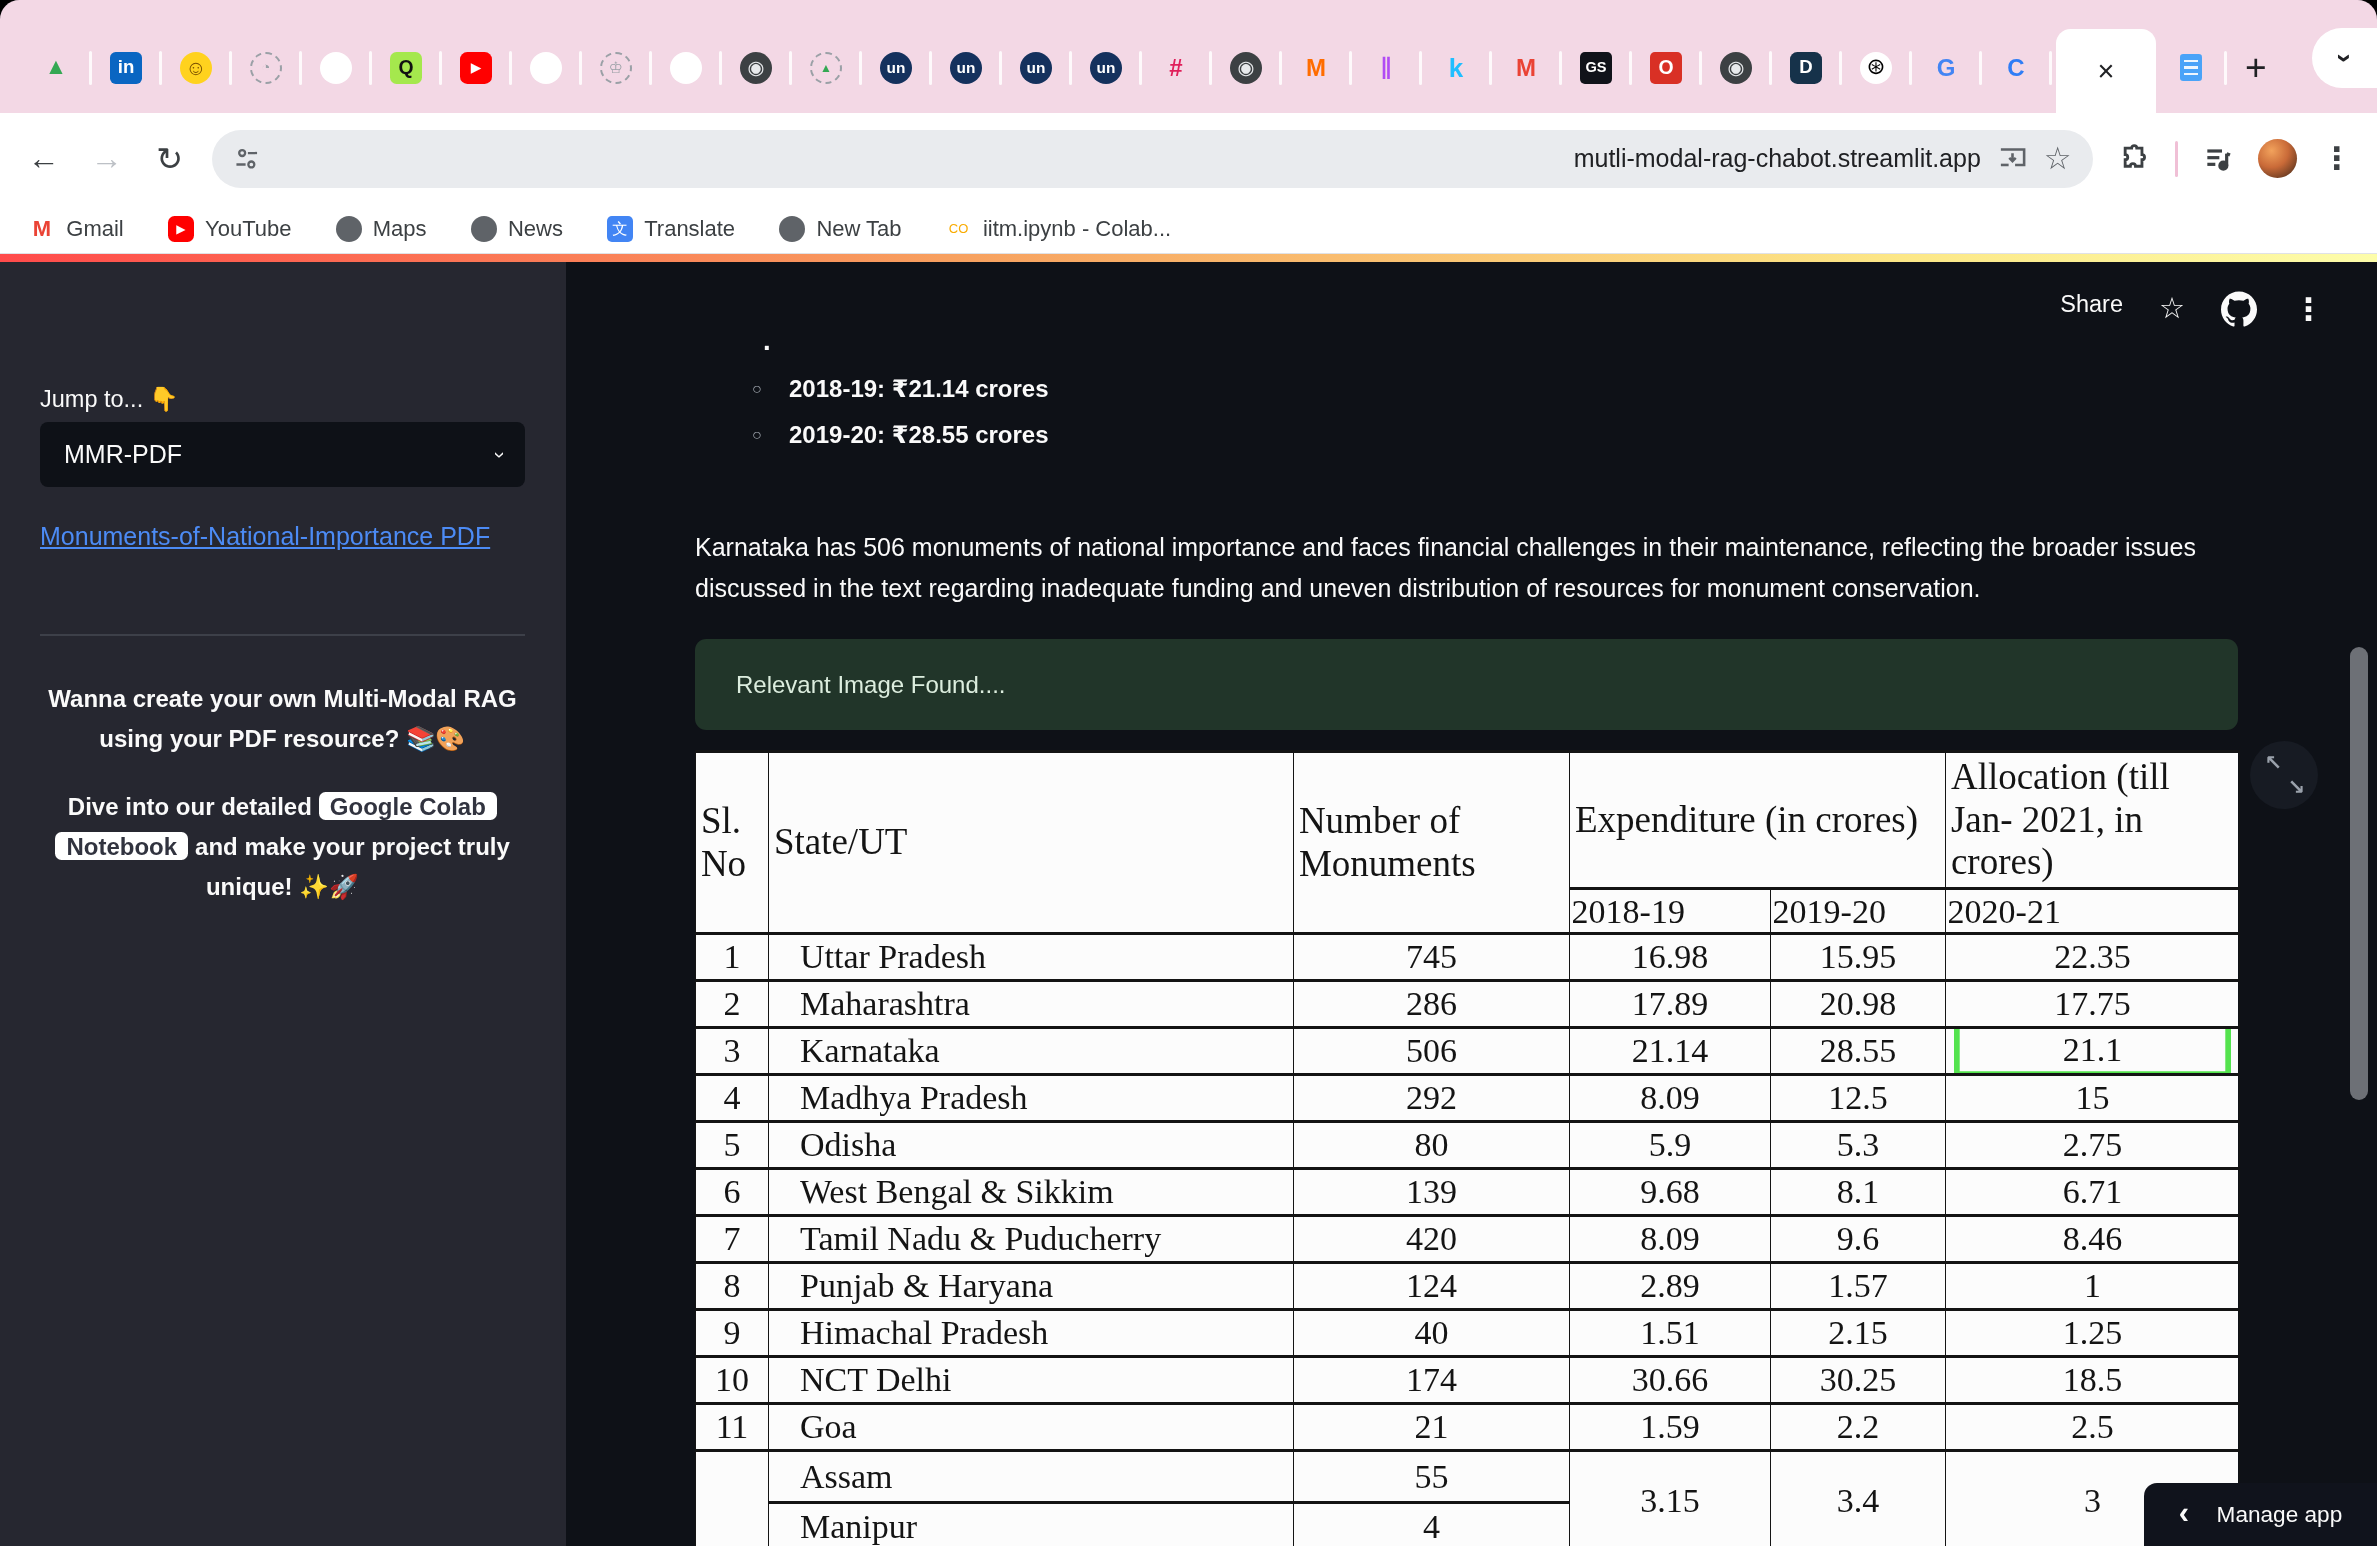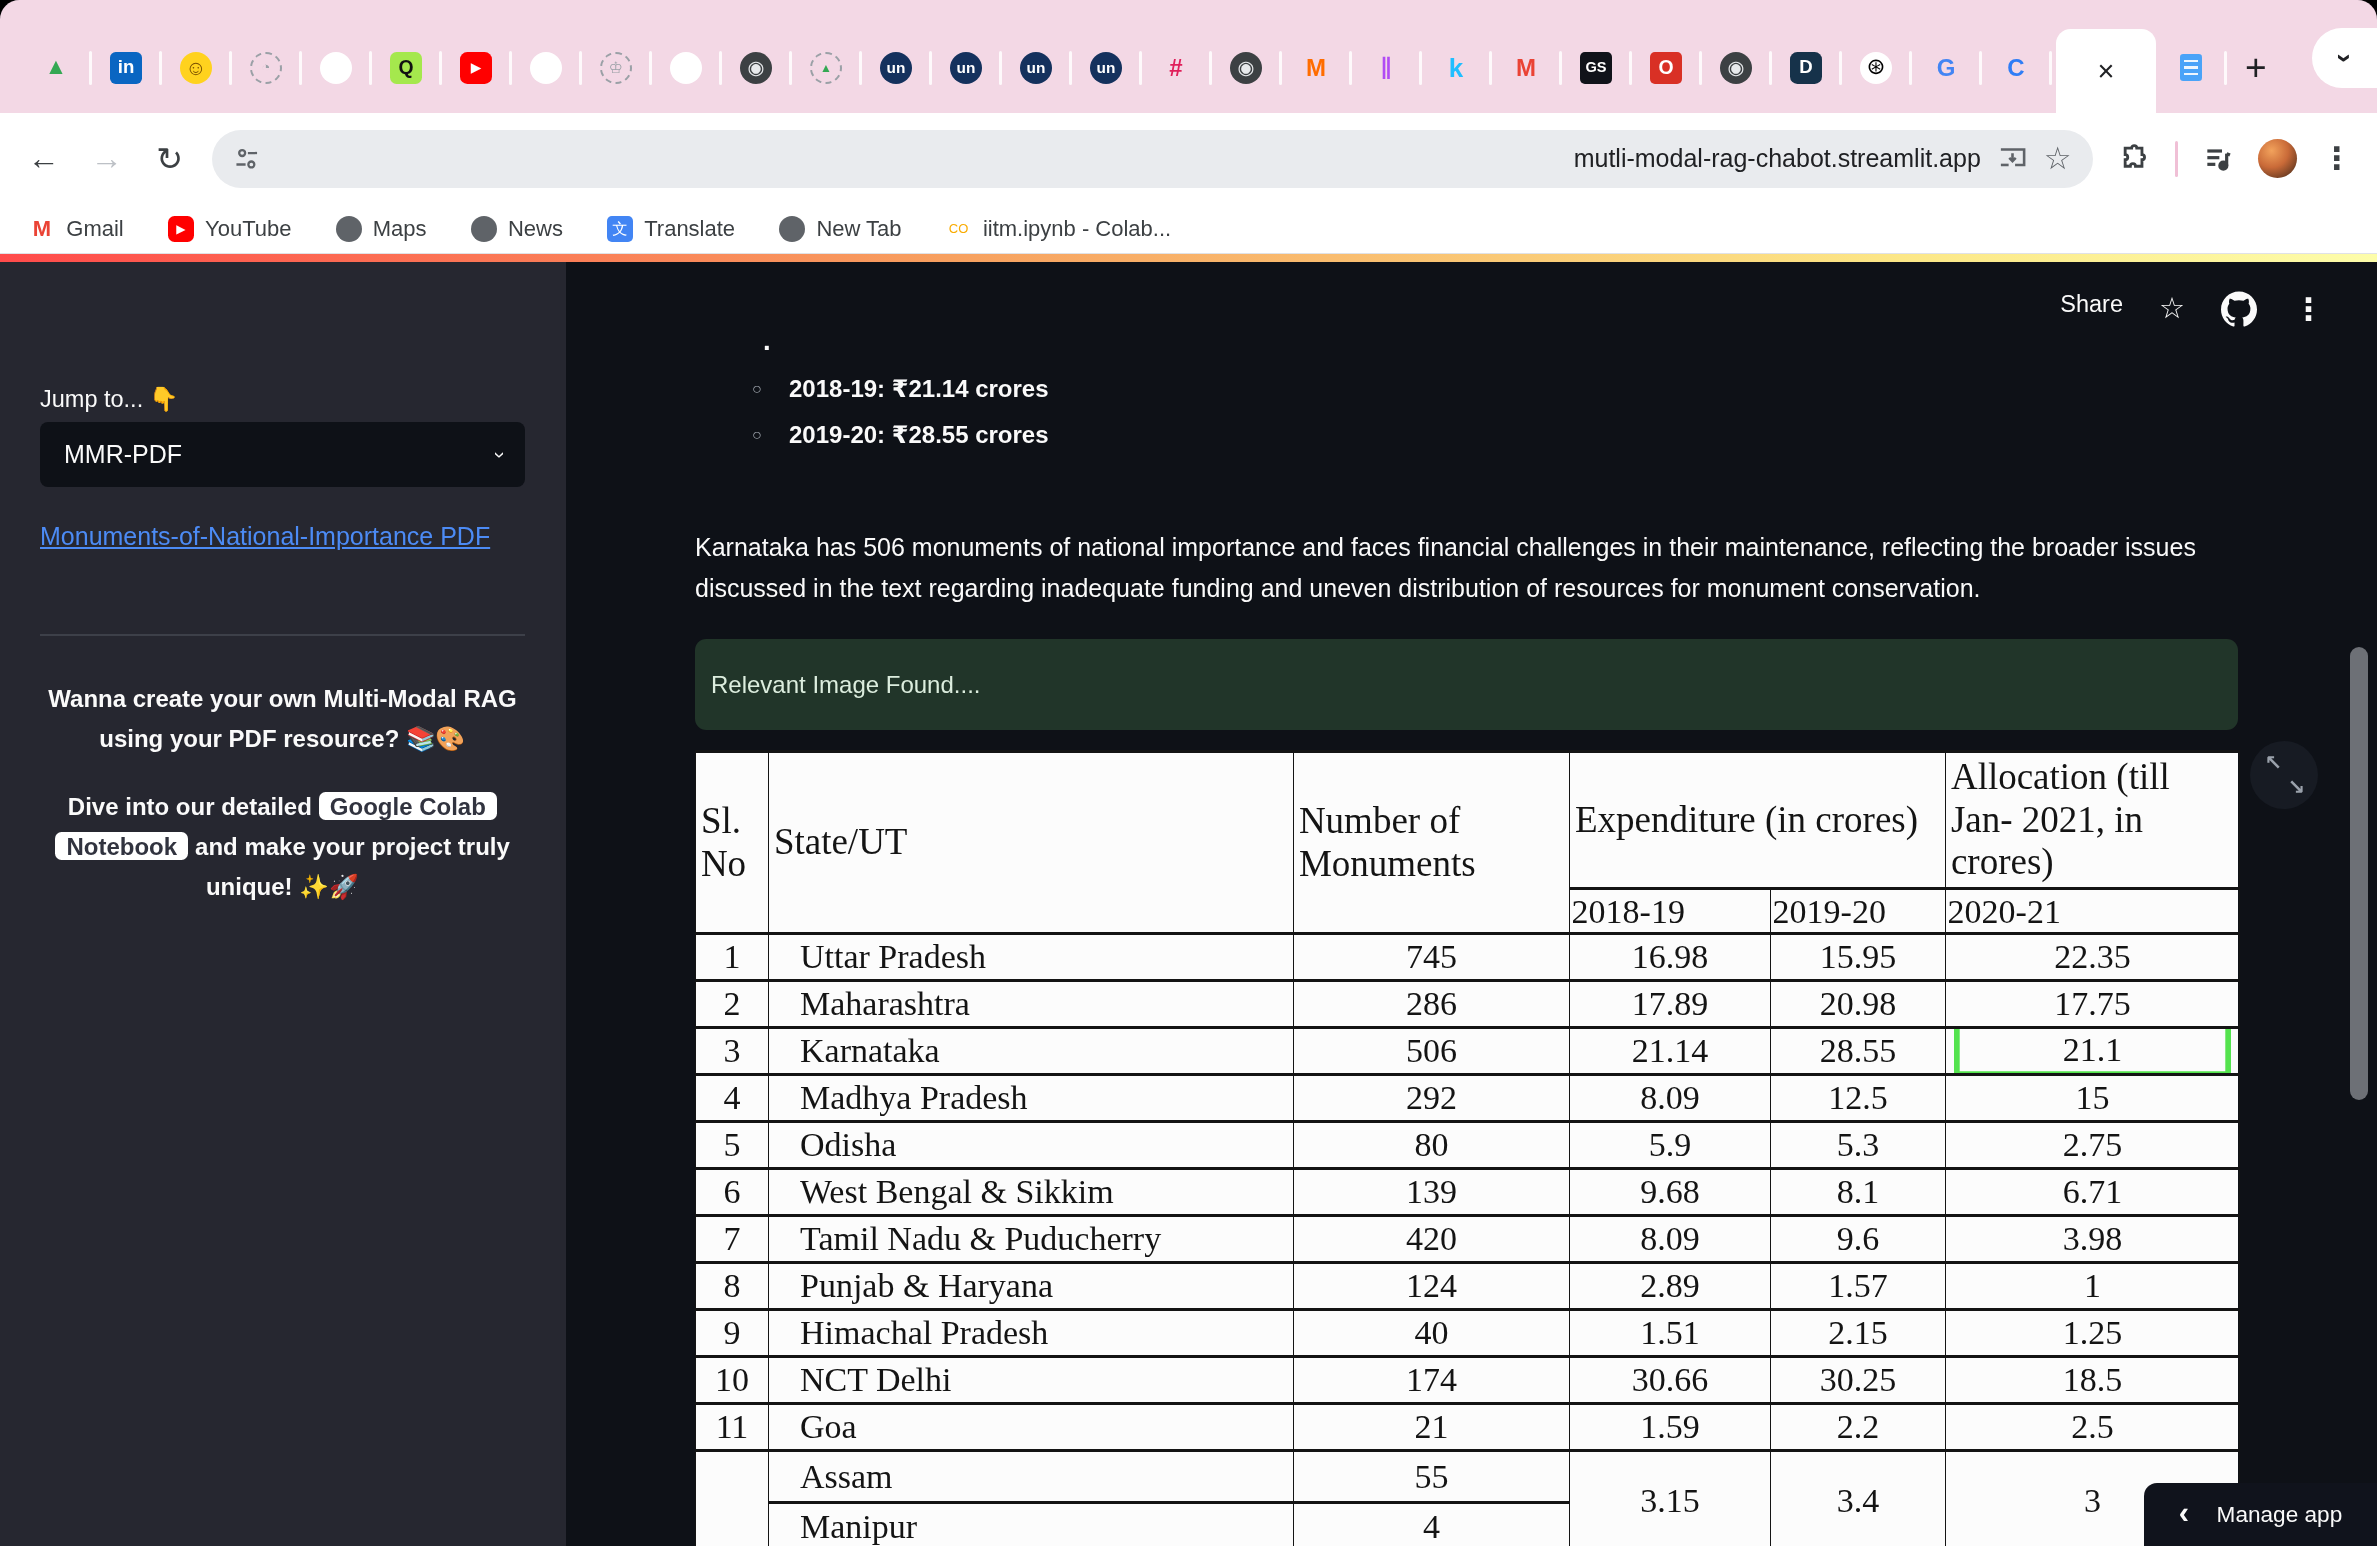--- a/index.html
+++ b/index.html
@@ -65,21 +65,21 @@
   .share-label{ font-size:23.5px; cursor:pointer;}
   .gh-svg{ width:36px; height:36px; fill:#fafafa; cursor:pointer;}
   .stray-dot{ position:absolute; left:763px; top:63px; color:#fafafa; font-size:27.5px; font-weight:700;}
   .bullets{ position:absolute; left:752px; top:104px; list-style:none;}
   .bullets li{ height:46px; display:flex; align-items:center; padding-left:37px; position:relative;
     color:#fafafa; font-size:24px; font-weight:600;}
   .bullets li::before{ content:"○"; position:absolute; left:0; font-size:16px; color:#9aa0a8; font-weight:400;}
   .para{ position:absolute; left:695px; top:265px; width:1549px; color:#fafafa; font-size:25px; line-height:41px;}
   .success{ position:absolute; left:695px; top:377px; width:1543px; height:91px;
     background:var(--success_bg,#213529); border-radius:11.3px; display:flex; align-items:center;
-    padding-left:16px; color:var(--success_text,#dcedde); font-size:24px;}
+    padding-left:41px; color:var(--success_text,#dcedde); font-size:24px;}
   .table-wrap{ position:absolute; left:695px; top:488px; width:1543px; background:#fcfcfc;}
   table{ width:100%; border-collapse:collapse; table-layout:fixed;
     font-family:"Liberation Serif","DejaVu Serif",serif; color:var(--table_ink,#141414);}
   th,td{ border:solid var(--table_ink,#141414); border-width:3.2px 1.6px; overflow:hidden;}
   thead th{ font-weight:400; font-size:37px; line-height:1.15; padding:3.2px 4.9px; text-align:left;}
   thead tr.sub th{ font-size:34px; height:44px; padding:1.6px;}
   thead tr.main th{ height:129px;}
   th.c-sl{ text-align:left; padding-left:4.9px;}
   tbody td{ height:47px; font-size:34px; text-align:center; padding:0 3.2px;}
   td.c-state{ text-align:left; padding-left:31px;}
@@ -444,21 +444,21 @@
               </td>
             </tr>
 
             <tr>
               <td>7</td>
               <td class="c-state">Tamil Nadu &amp; Puducherry</td>
               <td>420</td>
               <td>8.09</td>
               <td>9.6</td>
               <td>
-                <div class="cellbox">3.98</div>
+                <div class="cellbox">8.46</div>
               </td>
             </tr>
 
             <tr>
               <td>8</td>
               <td class="c-state">Punjab &amp; Haryana</td>
               <td>124</td>
               <td>2.89</td>
               <td>1.57</td>
               <td>

